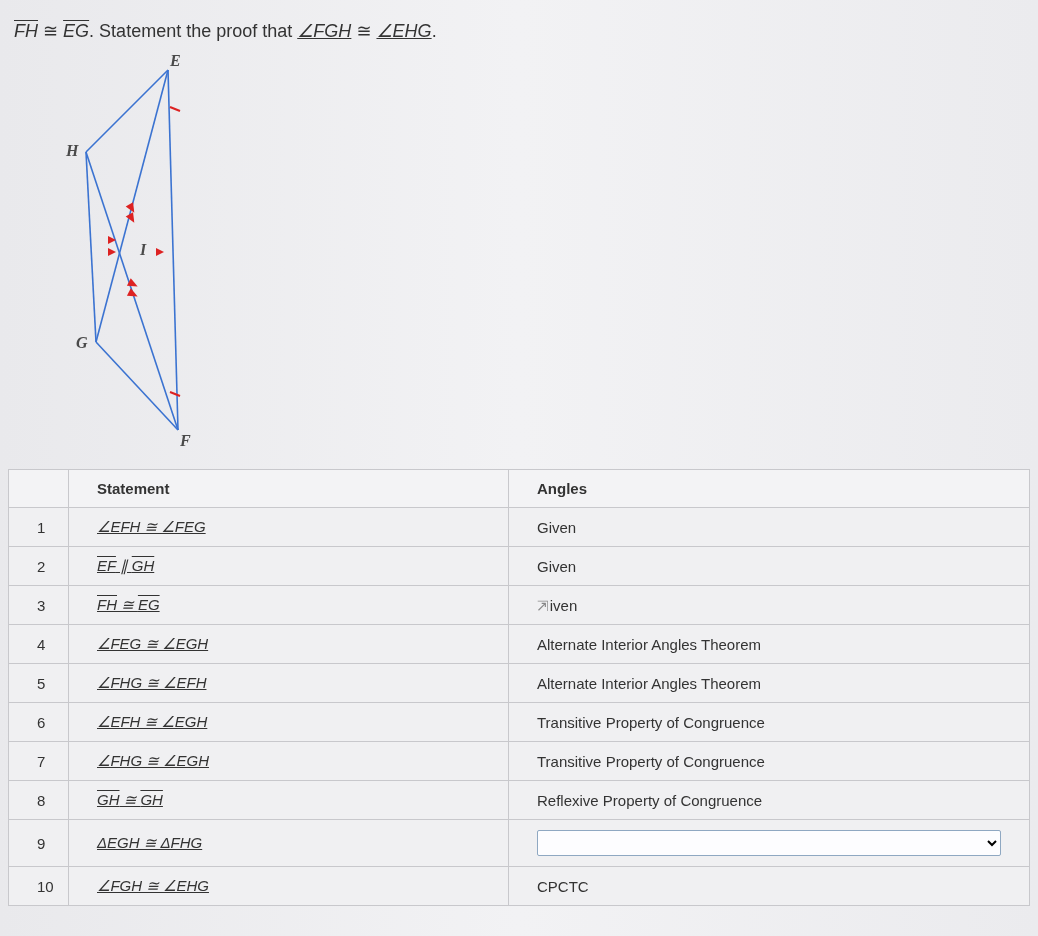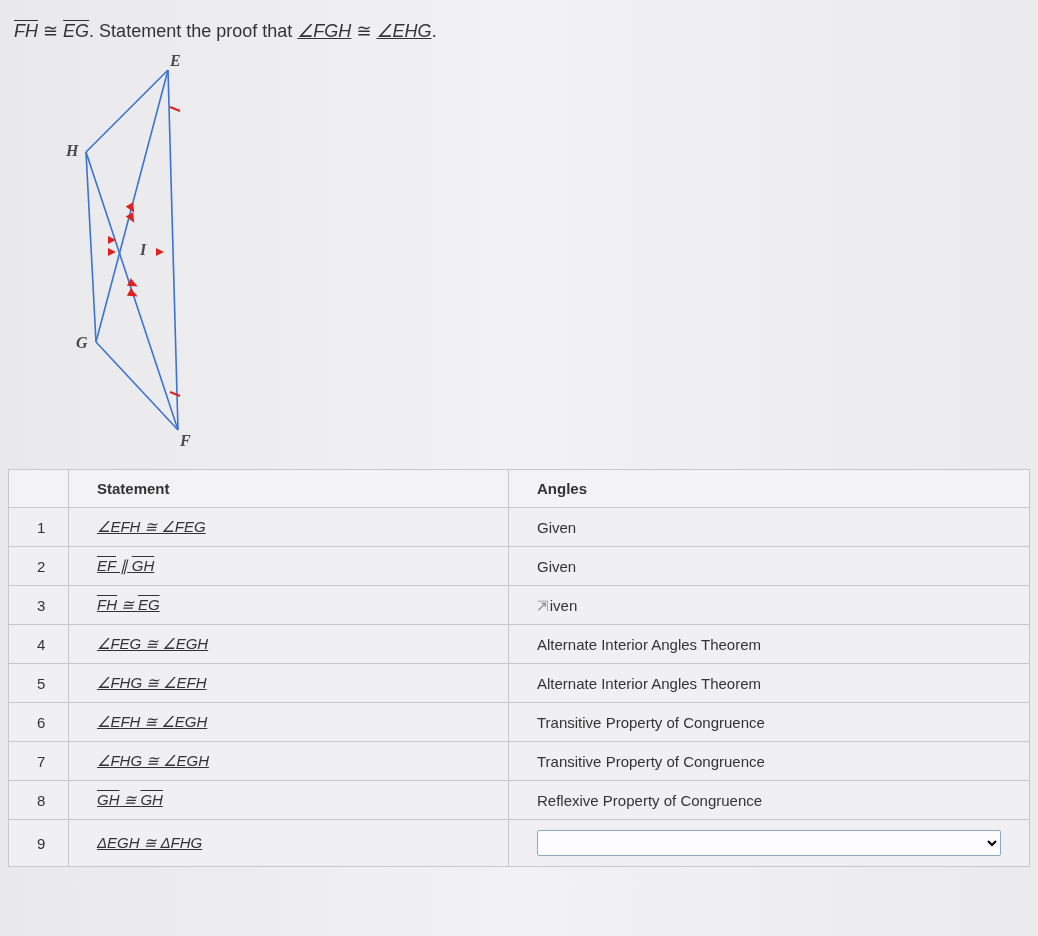--- a/index.html
+++ b/index.html
@@ -143,14 +143,19 @@
       <tr>
         <td class="col-num">8</td>
         <td><span class="italic"><span class="overline italic">GH</span> ≅ <span class="overline italic">GH</span></span></td>
         <td>Reflexive Property of Congruence</td>
       </tr>
       <tr>
         <td class="col-num">9</td>
         <td><span class="italic">ΔEGH ≅ ΔFHG</span></td>
         <td><select class="reason-select"><option></option></select></td>
       </tr>
+      <tr>
+        <td class="col-num">10</td>
+        <td><span class="italic">∠FGH ≅ ∠EHG</span></td>
+        <td>CPCTC</td>
+      </tr>
     </tbody>
 </table>
 
 </body></html>

